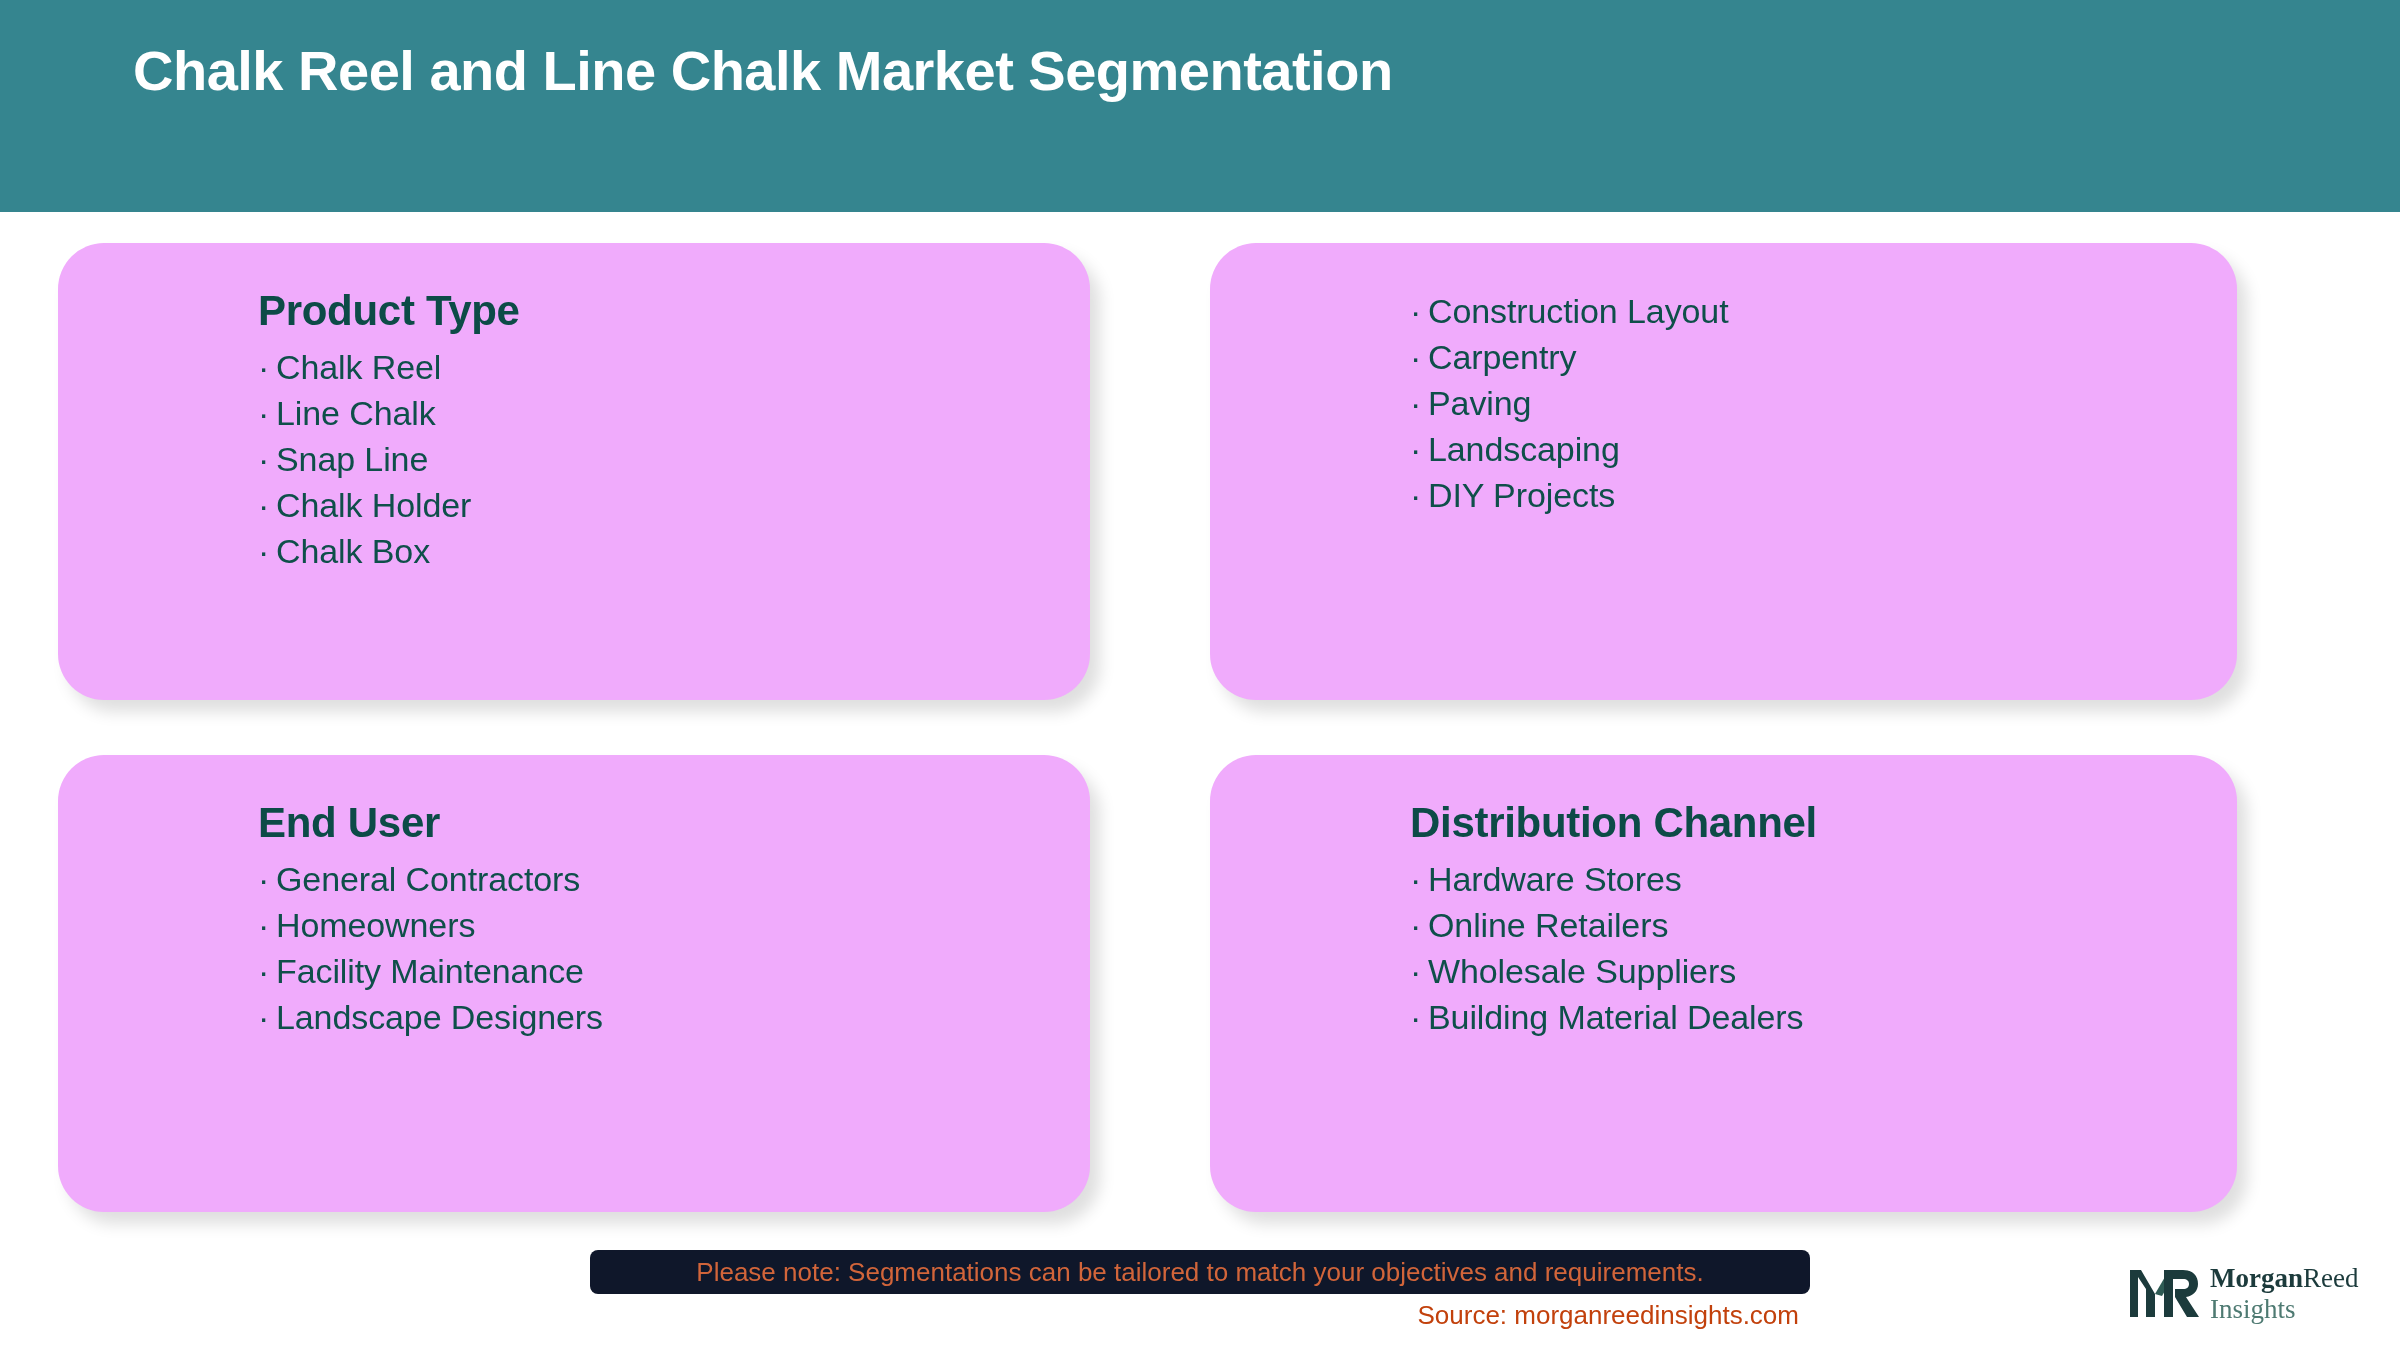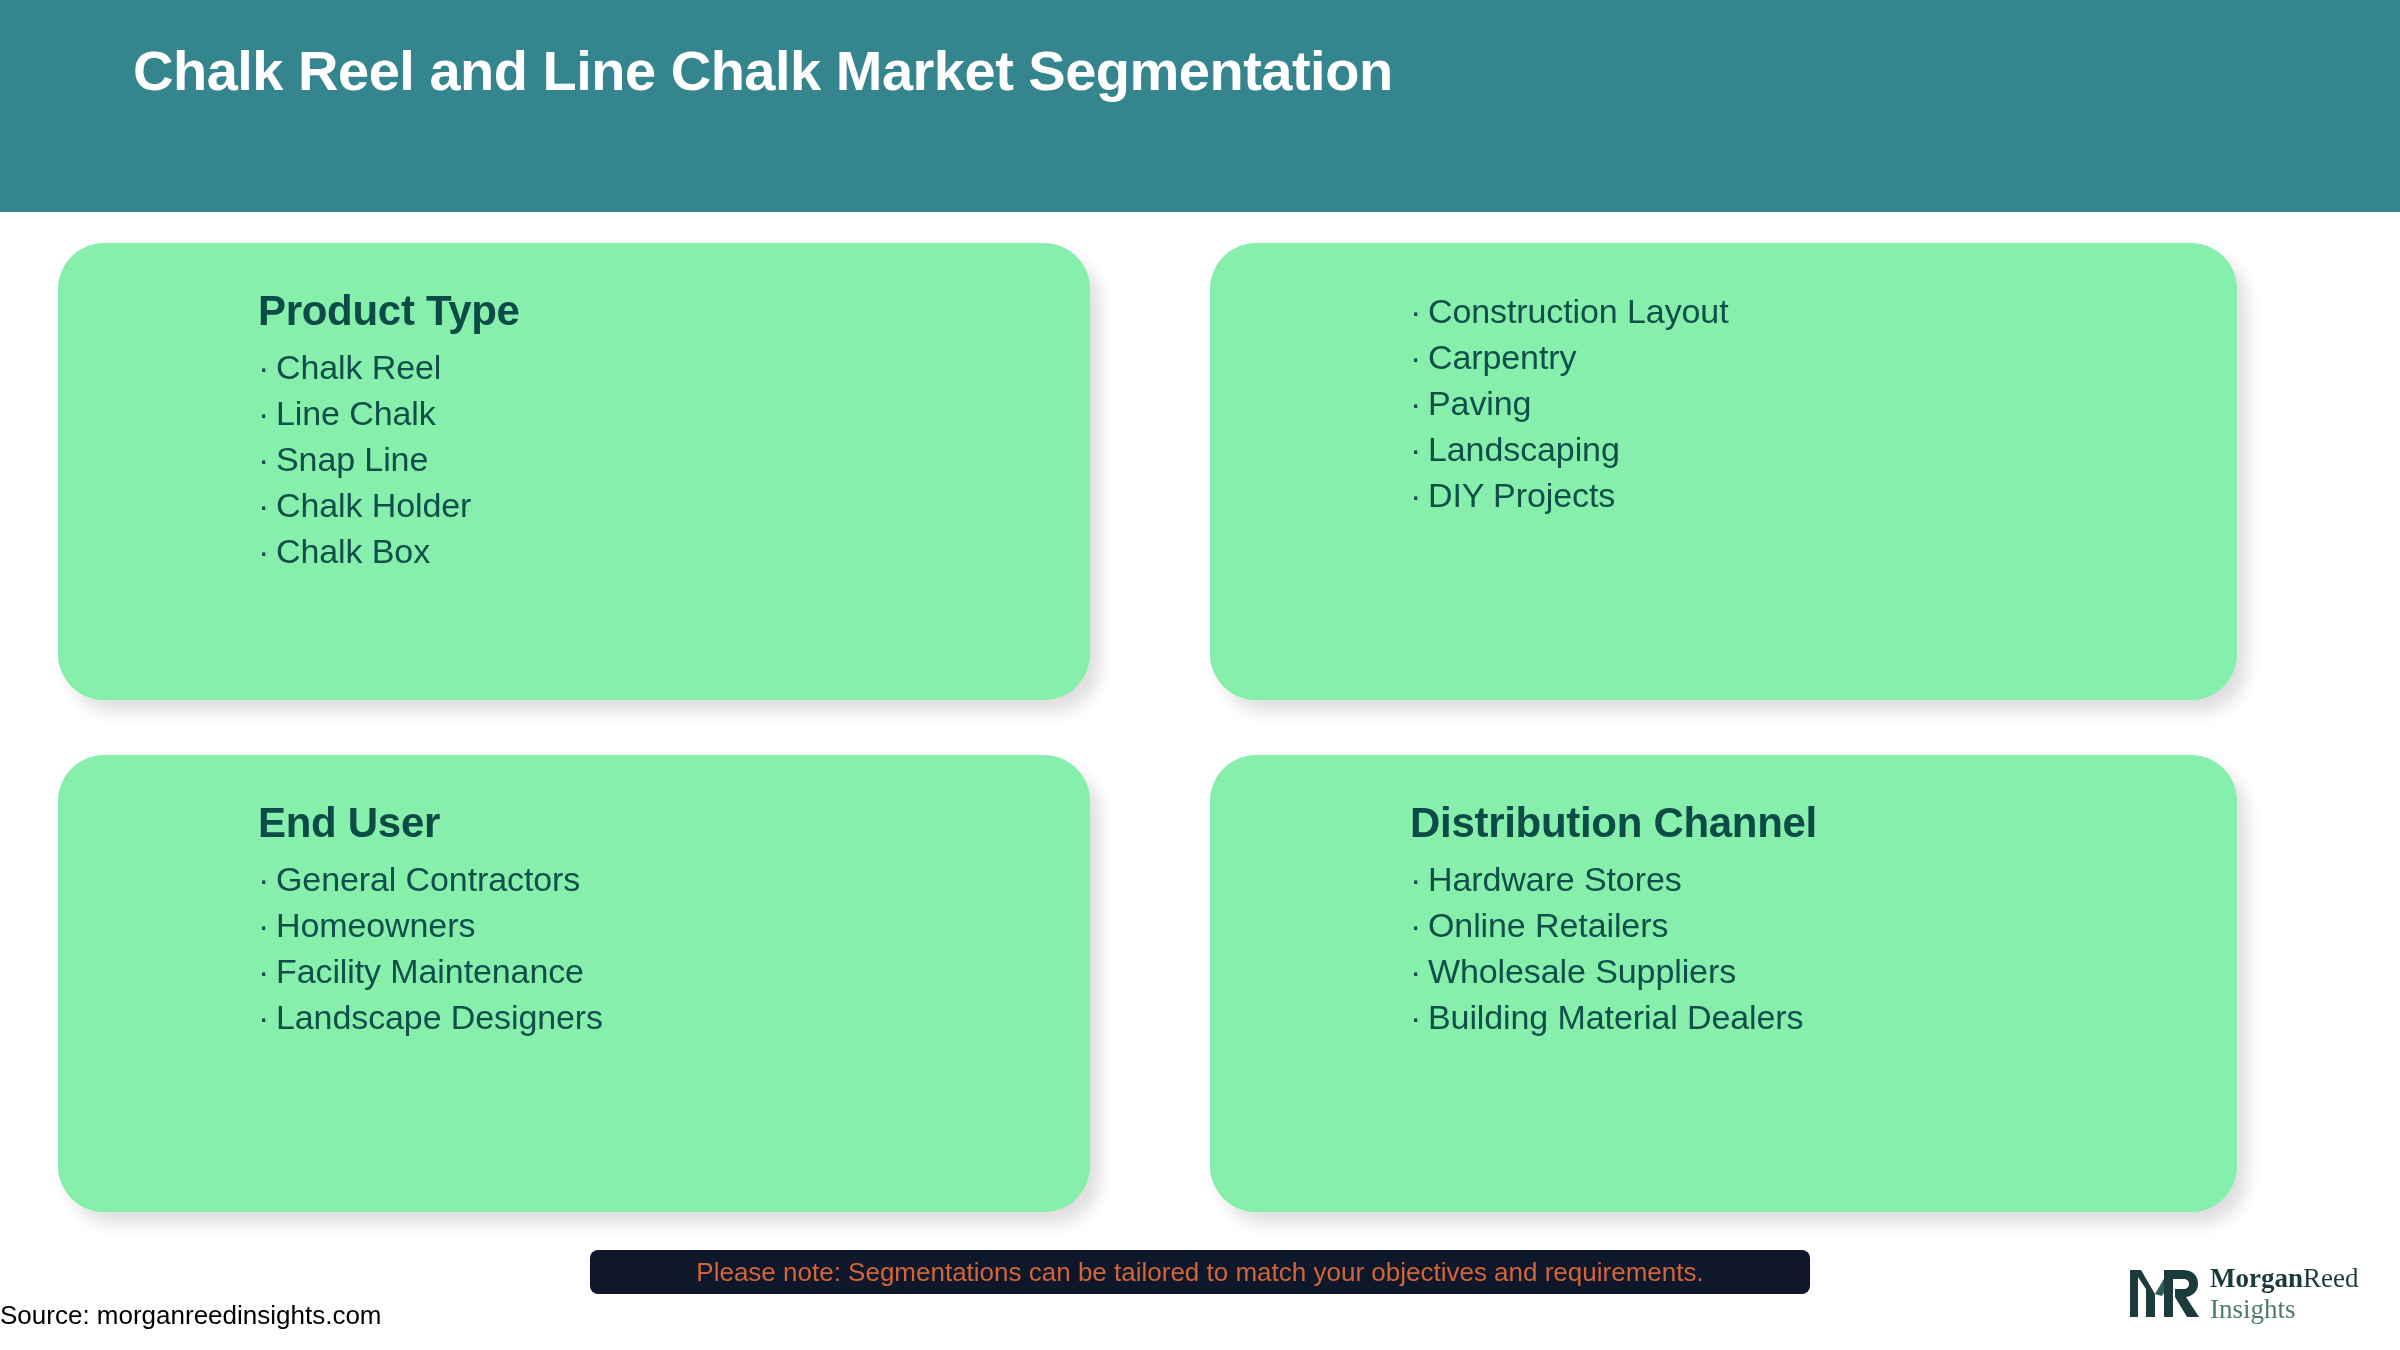--- a/index.html
+++ b/index.html
@@ -39,21 +39,21 @@
   
   #cards-area {
     position: absolute;
     left: 0;
     top: 172px;
     width: 2400px;
     height: 1060px;
   }
   .seg-card {
     position: absolute;
-    background: #86efac;
+    background: #f0abfc;
     border-radius: 46px;
     box-shadow: 10px 12px 16px rgba(0, 0, 0, 0.13);
     box-sizing: border-box;
     padding-left: 25px;
   }
   .card-pos-0 { left: 58px;   top: 71px;  width: 1032px; height: 457px; }
   .card-pos-1 { left: 1210px; top: 71px;  width: 1027px; height: 457px; }
   .card-pos-2 { left: 58px;   top: 583px; width: 1032px; height: 457px; }
   .card-pos-3 { left: 1210px; top: 583px; width: 1027px; height: 457px; }
 
@@ -116,26 +116,26 @@
     width: 1220px;
     height: 44px;
     line-height: 44px;
     text-align: center;
     font-size: 26px;
     color: #D2653A;
     white-space: nowrap;
   }
   #source-text {
     position: absolute;
-    left: 0;
+    left: 9px;
     top: 68px;
     width: 1790px;
-    text-align: left;
+    text-align: right;
     font-size: 26px;
-    color: #000000;
+    color: #c2410c;
     white-space: nowrap;
   }
 
   
   #brand-logo {
     position: absolute;
     left: 2128px;
     top: 1263px;
     width: 250px;
     height: 74px;

